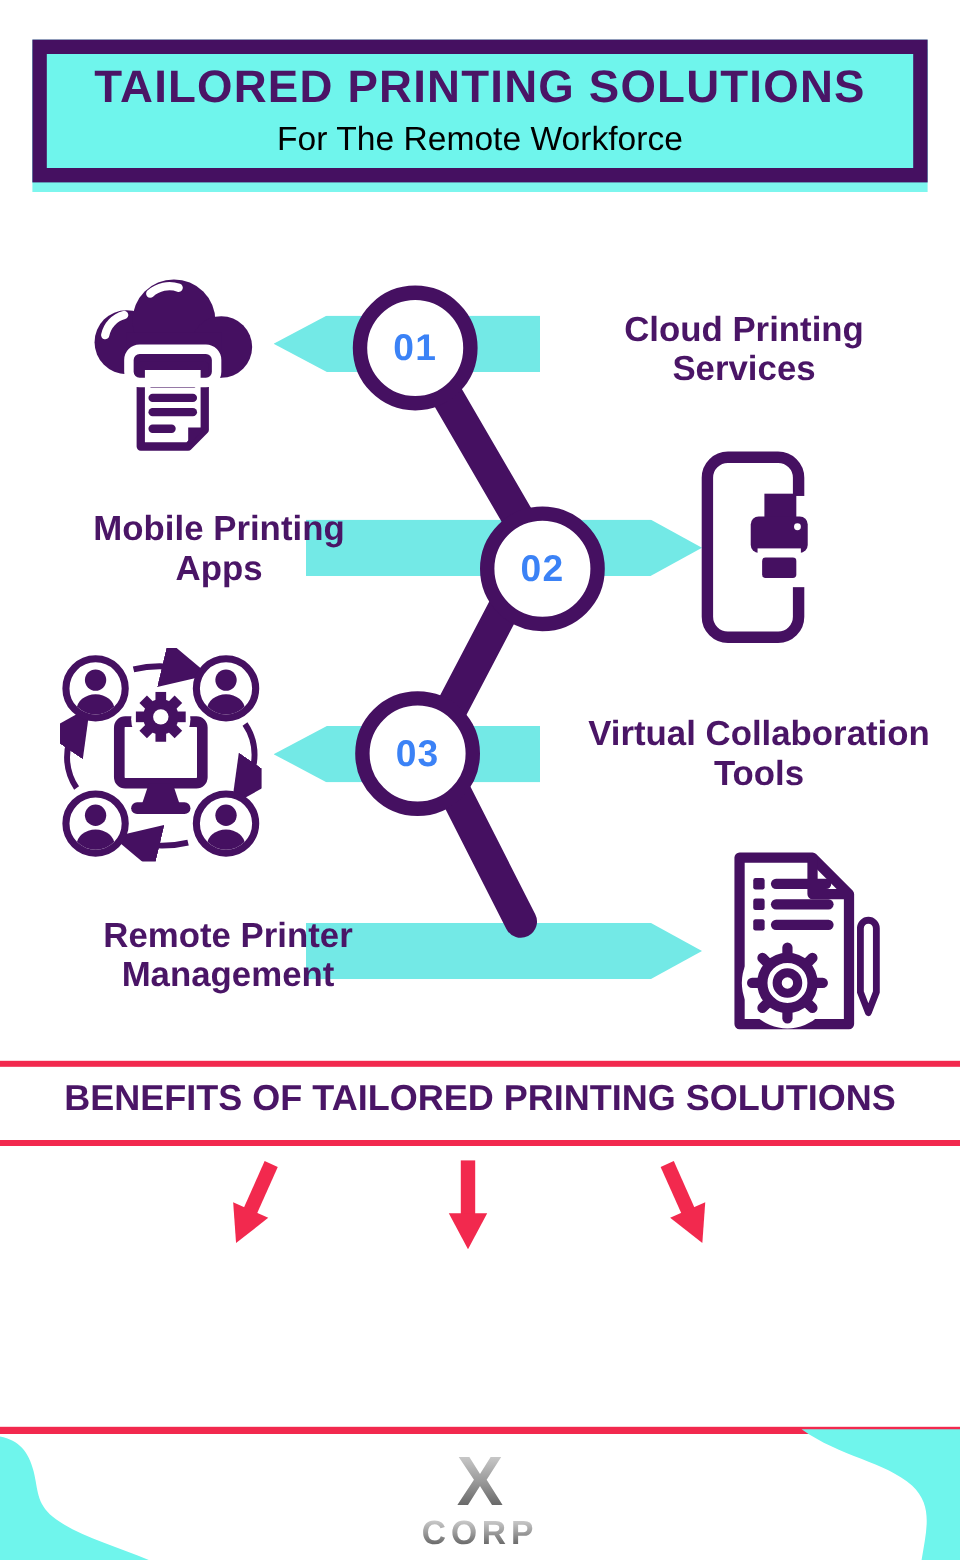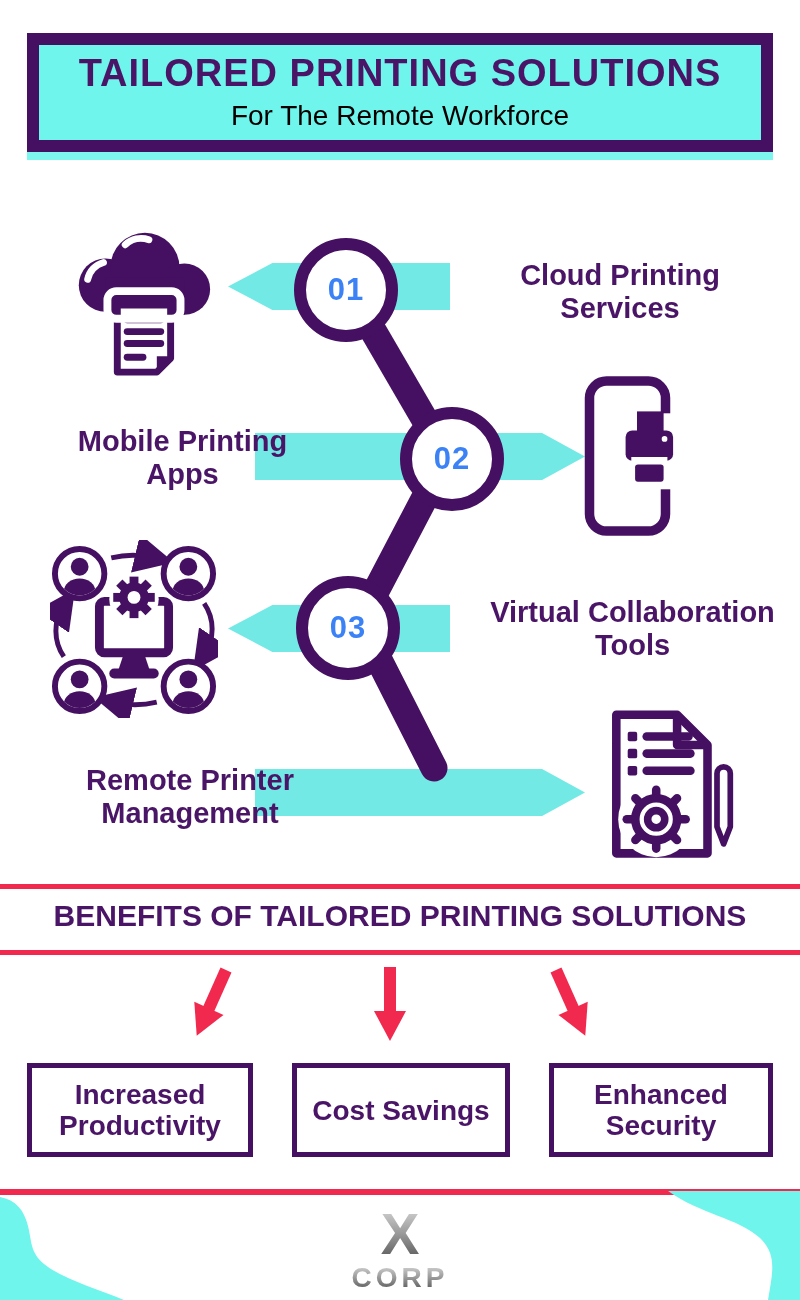--- a/index.html
+++ b/index.html
@@ -56,21 +56,21 @@
     <g stroke="#451061" stroke-width="27" stroke-linecap="round">
       <line x1="368" y1="322" x2="432" y2="432"></line>
       <line x1="432" y1="484" x2="366" y2="610"></line>
       <line x1="372" y1="646" x2="434" y2="768"></line>
     </g>
   </svg>
 
   <div class="step-circle" style="left:294px;top:238px;">
     <span class="step-number">01</span>
   </div>
-  <div class="step-circle" style="left:400px;top:407px;">
+  <div class="step-circle" style="left:400px;top:422px;">
     <span class="step-number">02</span>
   </div>
   <div class="step-circle" style="left:296px;top:576px;">
     <span class="step-number">03</span>
   </div>
 
   <div class="step-label" style="left:490px;top:259px;width:260px;">Cloud Printing Services</div>
   <div class="step-label" style="left:55px;top:425px;width:255px;">Mobile Printing Apps</div>
   <div class="step-label" style="left:460px;top:596px;width:345px;">Virtual Collaboration Tools</div>
   <div class="step-label" style="left:60px;top:764px;width:260px;">Remote Printer Management</div>
@@ -220,25 +220,20 @@
         <rect x="-6" y="0" width="12" height="48"></rect>
           <polygon points="-16,44 16,44 0,74"></polygon>
       </g>
       <g transform="translate(556,5) rotate(-24)">
         <rect x="-6" y="0" width="12" height="46"></rect>
           <polygon points="-16,42 16,42 0,72"></polygon>
       </g>
     </g>
   </svg>
 
-  <div class="benefit-boxes">
-    <div class="benefit-box b1">Increased Productivity</div>
-    <div class="benefit-box b2">Cost Savings</div>
-    <div class="benefit-box b3">Enhanced Security</div>
-  </div>
 
   <div class="footer-line"></div>
 
   <svg class="overlay" style="top:1180px;" width="800" height="120" viewBox="0 0 800 120">
     <g fill="#6FF5EC">
       <path d="M0,17 C16,20 24,30 28,46 C32,62 30,72 44,84 C64,100 96,108 124,120 L0,120 Z"></path>
       <path d="M668,11 C700,34 738,38 760,58 C778,75 772,95 768,120 L800,120 L800,11 Z"></path>
     </g>
   </svg>
 

